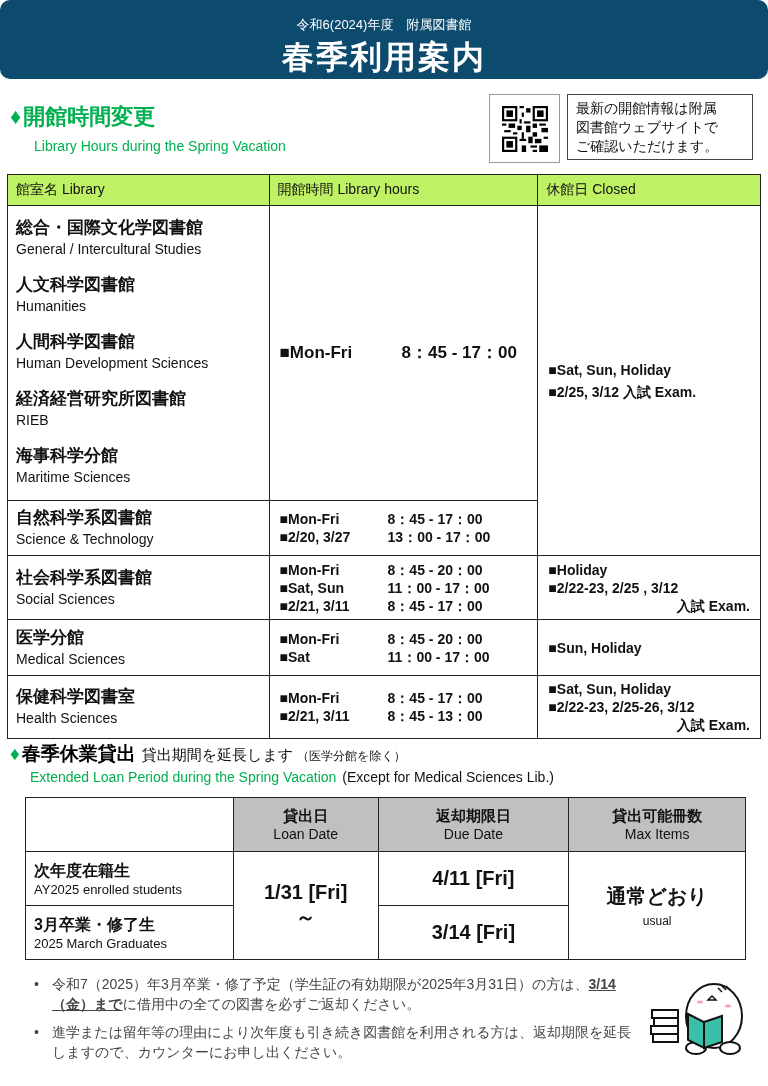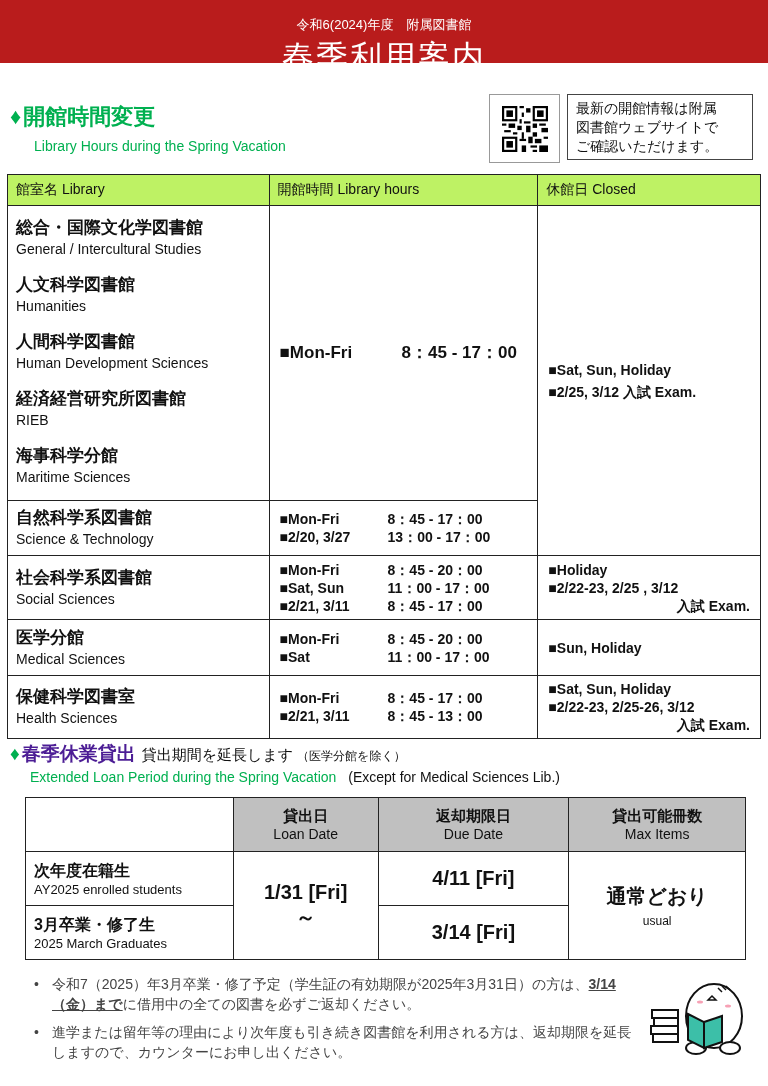--- a/index.html
+++ b/index.html
@@ -1,24 +1,24 @@
 <!DOCTYPE html>
 <html><head>
 <meta charset="utf-8">
 <style>
   * { box-sizing: border-box; margin: 0; padding: 0; }
   html, body { width: 768px; height: 1086px; background: #ffffff; overflow: hidden; }
   body { font-family: "Liberation Sans", "DejaVu Sans", sans-serif; color: #111; position: relative; }
 
   .header-band {
-    position: absolute; left: 0; top: 0; width: 768px; height: 63px;
-    background: #b91c1c; text-align: center; color: #fff;
+    position: absolute; left: 0; top: 0; width: 768px; height: 79px;
+    background: #0c4a6e; text-align: center; color: #fff; border-radius: 10px;
   }
   .header-sub { position: absolute; top: 16px; left: 0; width: 100%; font-size: 13px; }
-  .header-title { position: absolute; top: 36px; left: 0; width: 100%; font-size: 32px; font-weight: normal; letter-spacing: 2px; }
+  .header-title { position: absolute; top: 36px; left: 0; width: 100%; font-size: 32px; font-weight: bold; letter-spacing: 2px; }
 
   .sec1-title { position: absolute; left: 10px; top: 100px; height: 34px; display: flex; align-items: center; }
   .diamond { color: #00b050; font-size: 22px; margin-right: 2px; }
   .sec1-jp { color: #00b050; font-size: 22px; font-weight: bold; }
   .sec1-dates { font-size: 26px; font-weight: bold; margin-left: 12px; color: #111; }
   .sec1-en { position: absolute; left: 34px; top: 138px; color: #00b050; font-size: 14px; }
 
   .qr-box { position: absolute; left: 489px; top: 94px; width: 71px; height: 69px; border: 1px solid #999; background: #fff; display: flex; align-items: center; justify-content: center; }
   .qr { width: 46px; height: 46px; }
   .notice-box { position: absolute; left: 567px; top: 94px; width: 186px; height: 66px; border: 1px solid #444; padding: 4px 8px; font-size: 14px; line-height: 19px; }
@@ -32,21 +32,21 @@
   .lib-cell { padding: 4px 8px; }
   .multi-lib .lib-block { padding: 4px 0; height: 57px; }
   .hours-cell { padding: 2px 10px; font-size: 14px; font-weight: bold; }
   .line { display: flex; line-height: 18px; }
   .line .lbl { width: 108px; }
   .big { font-size: 17px; }
   .closed-cell { padding: 2px 10px; font-size: 14px; font-weight: bold; line-height: 18px; }
   .right { text-align: right; }
 
   .sec2-title { position: absolute; left: 10px; top: 741px; display: flex; align-items: baseline; }
-  .sec2-jp { color: #4c1d95; font-size: 19px; font-weight: bold; }
+  .sec2-jp { color: #000000; font-size: 19px; font-weight: bold; }
   .sec2-desc { font-size: 15px; margin-left: 6px; }
   .sec2-small { font-size: 12px; margin-left: 4px; }
   .sec2-en { position: absolute; left: 30px; top: 769px; font-size: 14px; }
   .sec2-en .g { color: #00b050; }
 
   .loan-table { left: 25px; top: 797px; width: 721px; }
   .loan-table td, .loan-table th { border: 1.5px solid #222; text-align: center; vertical-align: middle; }
   .loan-table th { background: #c0c0c0; font-weight: normal; height: 54px; }
   .loan-table th .jp { font-size: 15px; font-weight: bold; display: block; }
   .loan-table th .en { font-size: 14px; display: block; }
@@ -258,21 +258,21 @@
   </table>
 
 <div class="sec2-title">
   <span class="diamond" style="font-size:19px">♦</span>
   <span class="sec2-jp">春季休業貸出</span>
   <span class="sec2-desc">貸出期間を延長します</span>
   <span class="sec2-small">（医学分館を除く）</span>
 </div>
 <div class="sec2-en">
   <span class="g">Extended Loan Period during the Spring Vacation</span>
-  <span style="margin-left:8px">(Except for Medical Sciences Lib.)</span>
+  <span style="margin-left:2px">(Except for Medical Sciences Lib.)</span>
 </div>
 
 <table class="loan-table">
   <colgroup>
       <col style="width:208px">
       <col style="width:145px">
       <col style="width:191px">
       <col style="width:177px">
     </colgroup>
   <tbody>

